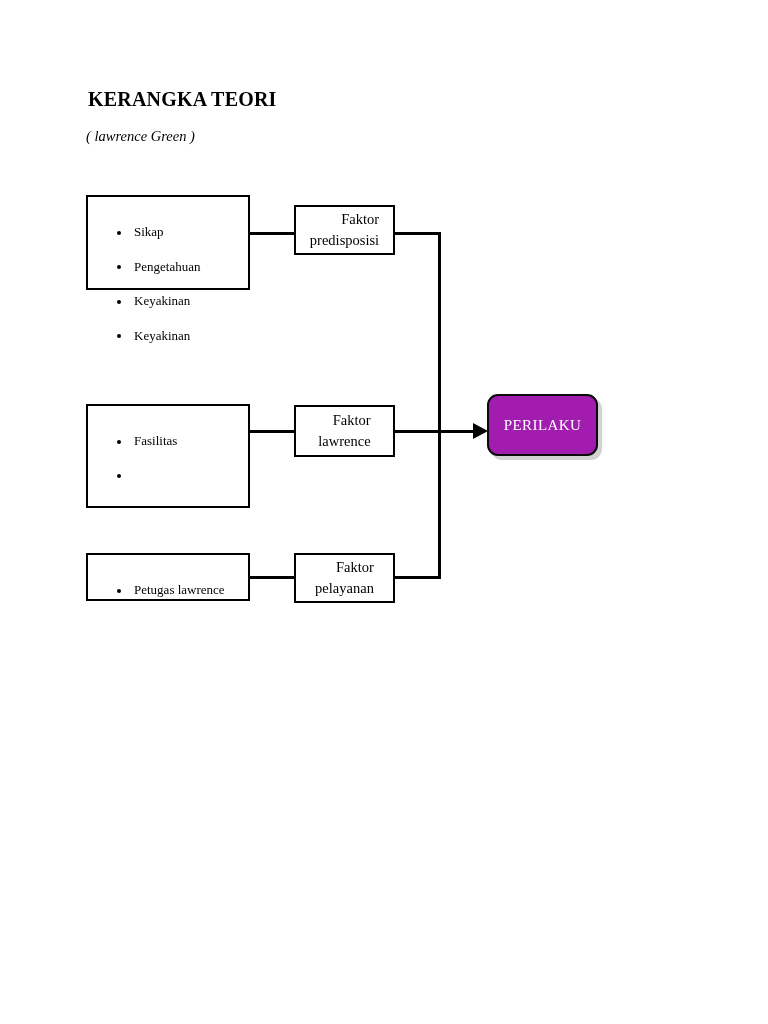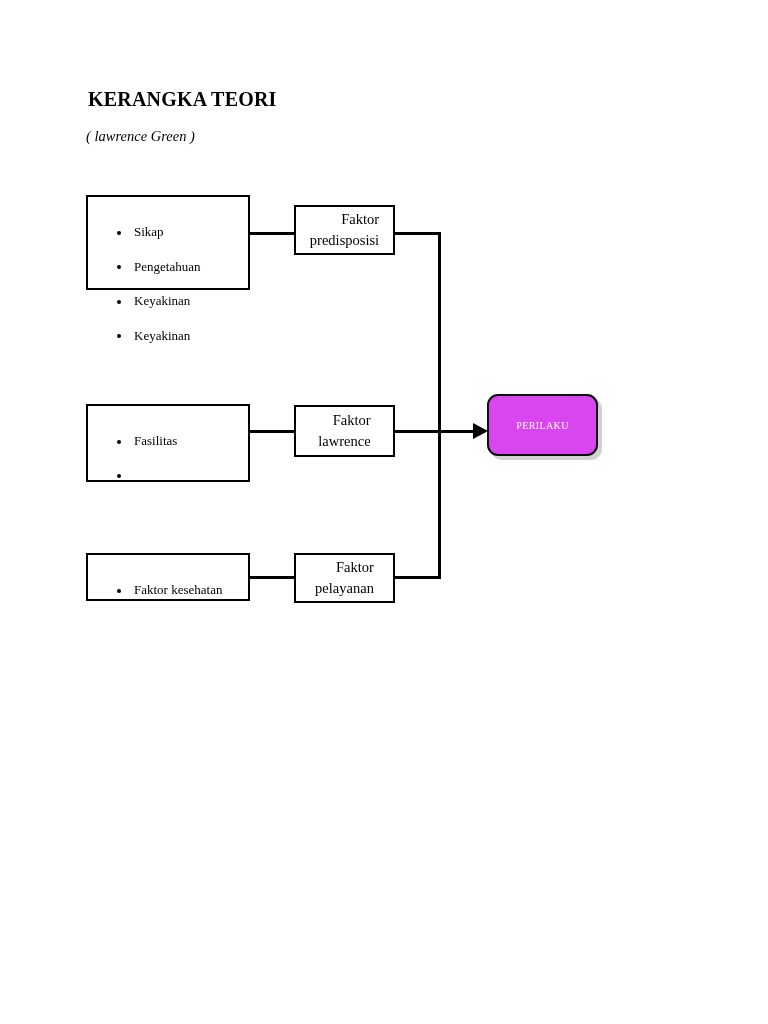--- a/index.html
+++ b/index.html
@@ -82,43 +82,43 @@
     font-size: 14.5px;
     line-height: 21px;
   }
   .factor-box .label {
     display: block;
     padding: 0 4px;
   }
 
   
   #box-predisposisi-items { left: 86px;  top: 195px; width: 164px; height: 95px; padding-top: 10px; }
-  #box-pendukung-items    { left: 86px;  top: 404px; width: 164px; height: 78px; padding-top: 10px; }
+  #box-pendukung-items    { left: 86px;  top: 404px; width: 164px; height: 104px; padding-top: 10px; }
   #box-pendorong-items    { left: 86px;  top: 553px; width: 164px; height: 48px; padding-top: 10px; }
 
   #box-faktor-predisposisi { left: 294px; top: 205px; width: 101px; height: 50px; }
   #box-faktor-pendukung    { left: 294px; top: 405px; width: 101px; height: 52px; }
   #box-faktor-pendorong    { left: 294px; top: 553px; width: 101px; height: 50px; }
 
   
   #box-perilaku {
     position: absolute;
     left: 487px;
     top: 394px;
     width: 111px;
     height: 62px;
     box-sizing: border-box;
-    background: #d946ef;
+    background: #a21caf;
     border: 2px solid #0a0a0a;
     border-radius: 11px;
     display: flex;
     align-items: center;
     justify-content: center;
     color: #ffffff;
-    font-size: 10px;
+    font-size: 15px;
     letter-spacing: 0.4px;
     box-shadow: 4px 4px 0 0 #d2d2d2;
   }
 
   
   .conn {
     position: absolute;
     background: #000000;
   }
   .conn-h { height: 3px; }
@@ -204,21 +204,21 @@
     <div>
       <span class="label">Faktor</span>
       <span class="label">lawrence</span>
     </div>
   </div>
 
   <div class="box list-box" id="box-pendorong-items">
     <ul>
       <li>
         <span class="bullet"></span>
-        <span>Faktor kesehatan</span>
+        <span>Petugas lawrence</span>
       </li>
     </ul>
   </div>
 
   <div class="conn conn-h" id="link-3"></div>
 
   <div class="box factor-box" id="box-faktor-pendorong">
     <div>
       <span class="label">Faktor</span>
       <span class="label">pelayanan</span>

